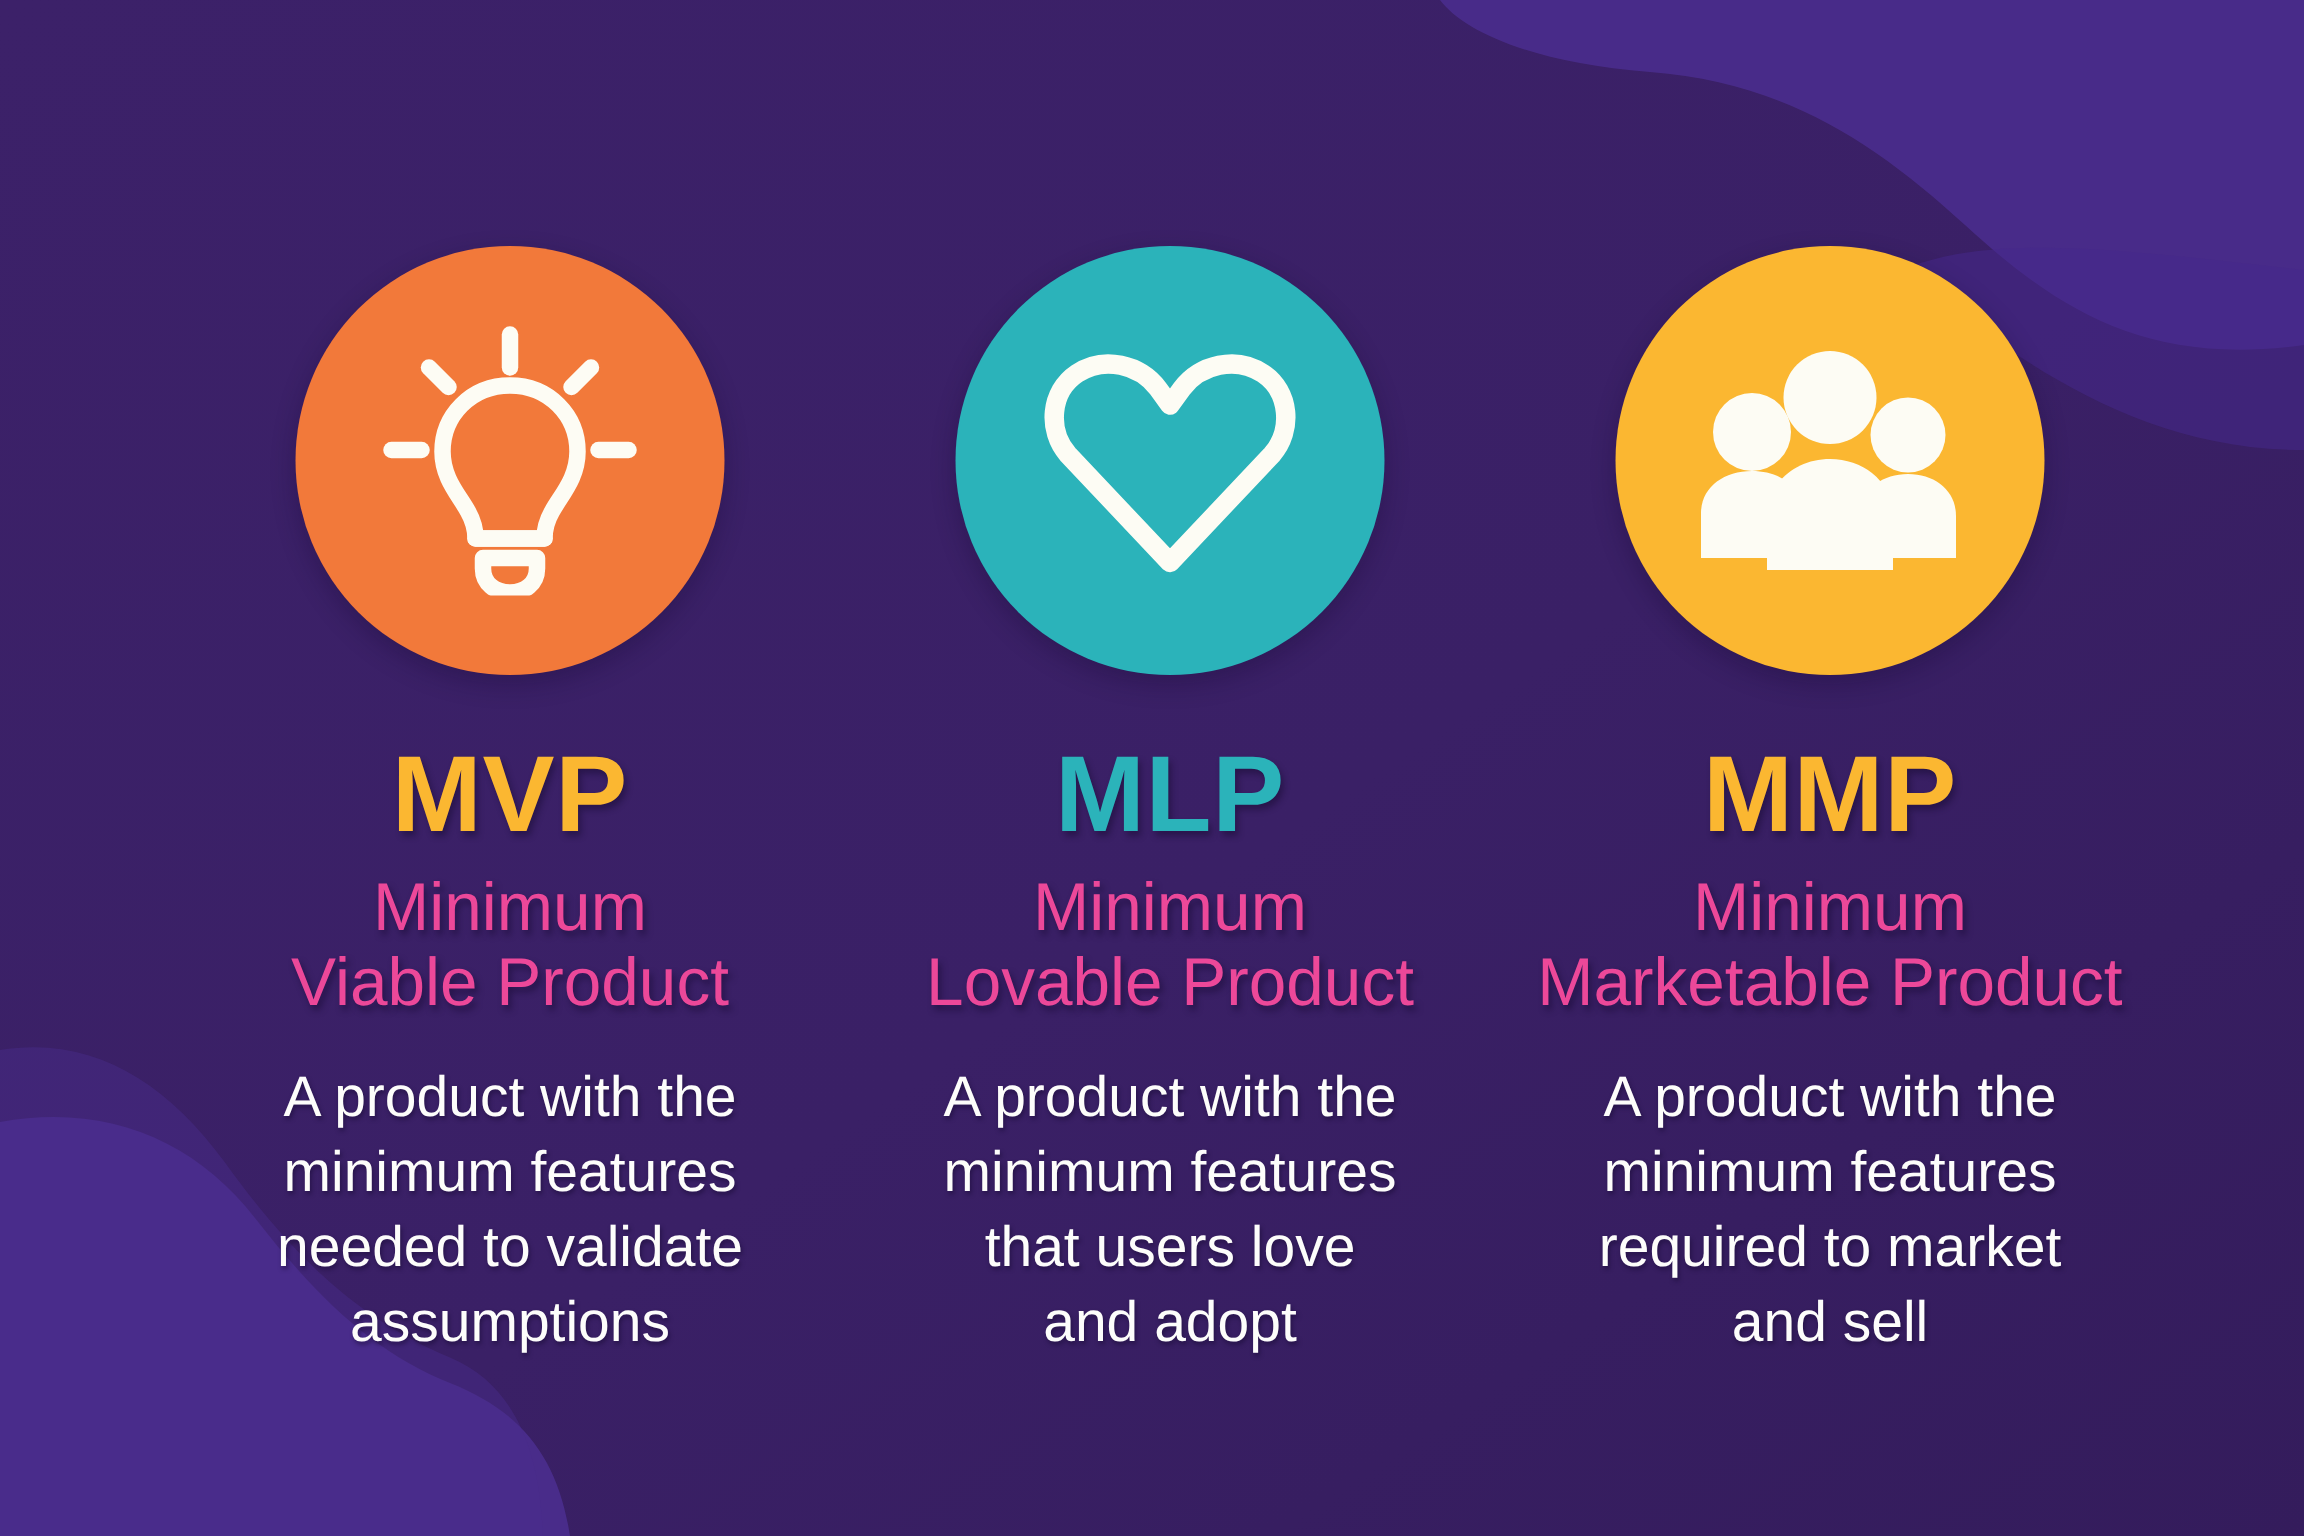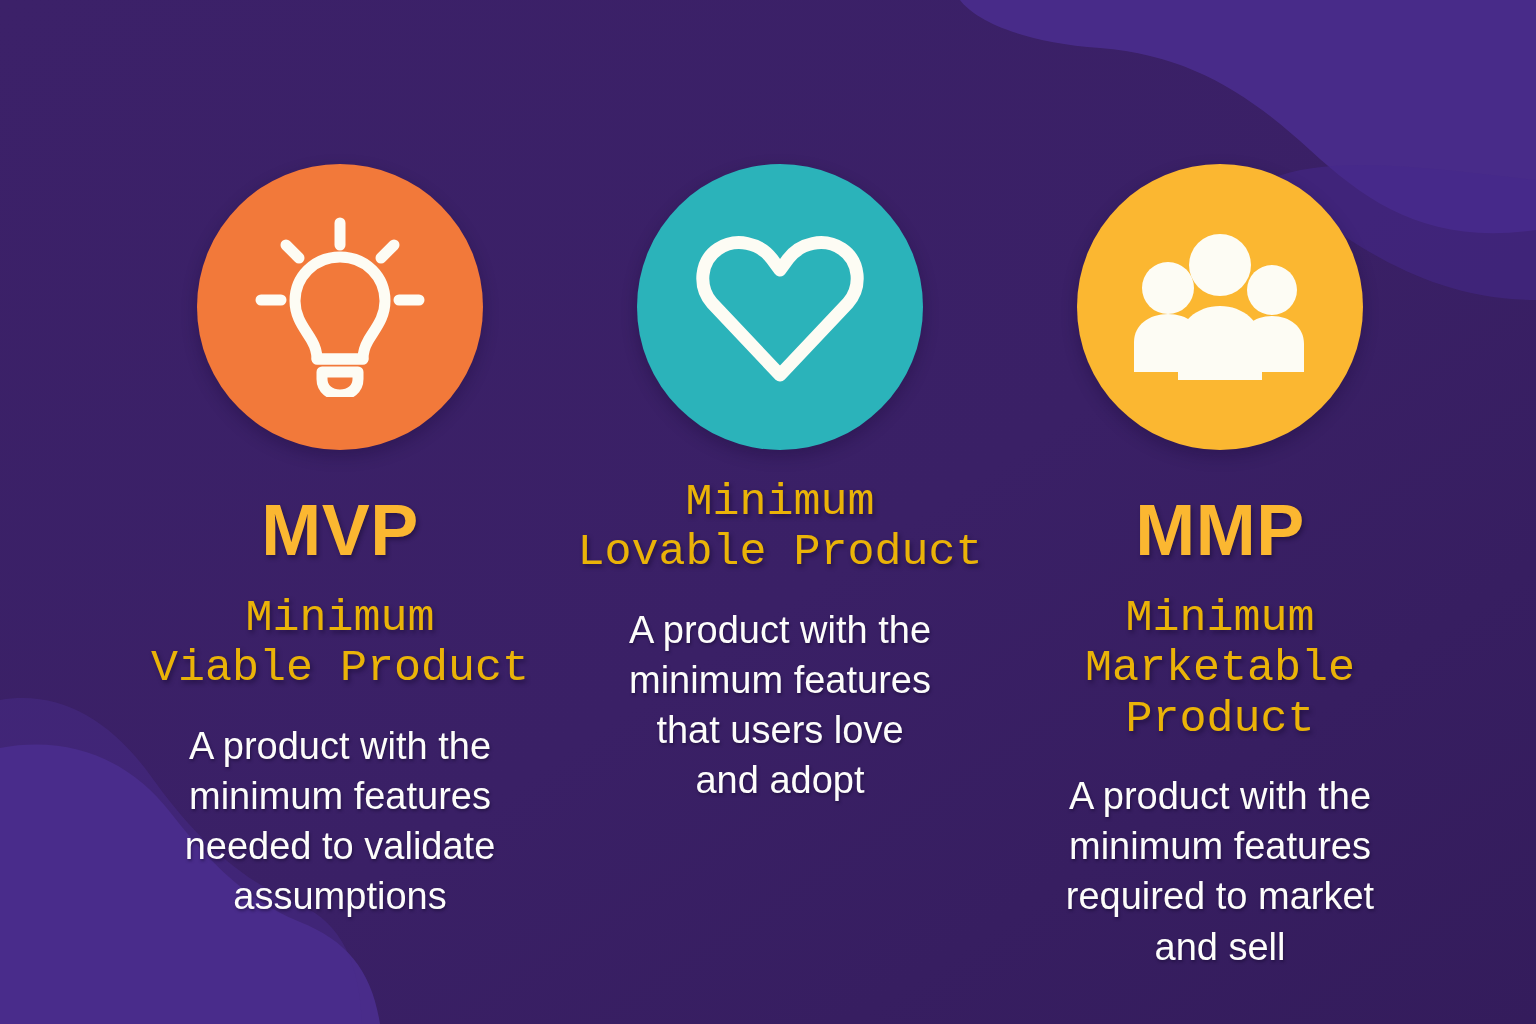--- a/index.html
+++ b/index.html
@@ -61,29 +61,28 @@
   .acronym {
     margin-top: 44px;
     font-size: 72px;
     font-weight: bold;
     letter-spacing: 0.5px;
     line-height: 1;
     text-shadow: 2px 3px 4px rgba(20, 8, 45, 0.45);
   }
 
   .title {
-    margin-top: 28px;
+    margin-top: 14px;
     font-size: 45px;
     font-weight: normal;
-    color: #eab308;
+    color: #ec4899;
     line-height: 1.12;
     text-align: center;
     text-shadow: 2px 3px 4px rgba(20, 8, 45, 0.5);
     white-space: pre-line;
-    font-family: Liberation Mono, monospace;
   }
 
   .desc {
     margin-top: 26px;
     font-size: 38px;
     font-weight: normal;
     color: #fdfdfb;
     line-height: 1.32;
     text-align: center;
     text-shadow: 1px 2px 3px rgba(20, 8, 45, 0.5);
@@ -147,20 +146,21 @@
 needed to validate
 assumptions</div>
     </div>
 
     <div class="column col-mlp">
       <div class="icon-circle" style="background:#2bb3ba;">
         <svg width="176" height="160" viewBox="0 0 176 160">
           <path d="M88 148 L20 76 C6 60 8 34 26 22 C44 10 68 16 80 32 L88 43 L96 32 C108 16 132 10 150 22 C168 34 170 60 156 76 Z" fill="none" stroke="#fdfcf4" stroke-width="13" stroke-linejoin="round" stroke-linecap="round"></path>
         </svg>
       </div>
+      <div class="acronym" style="color:#2bb3ba;">MLP</div>
       <div class="title">Minimum
 Lovable Product</div>
       <div class="desc">A product with the
 minimum features
 that users love
 and adopt</div>
     </div>
 
     <div class="column col-mmp">
       <div class="icon-circle" style="background:#fbb731;">

